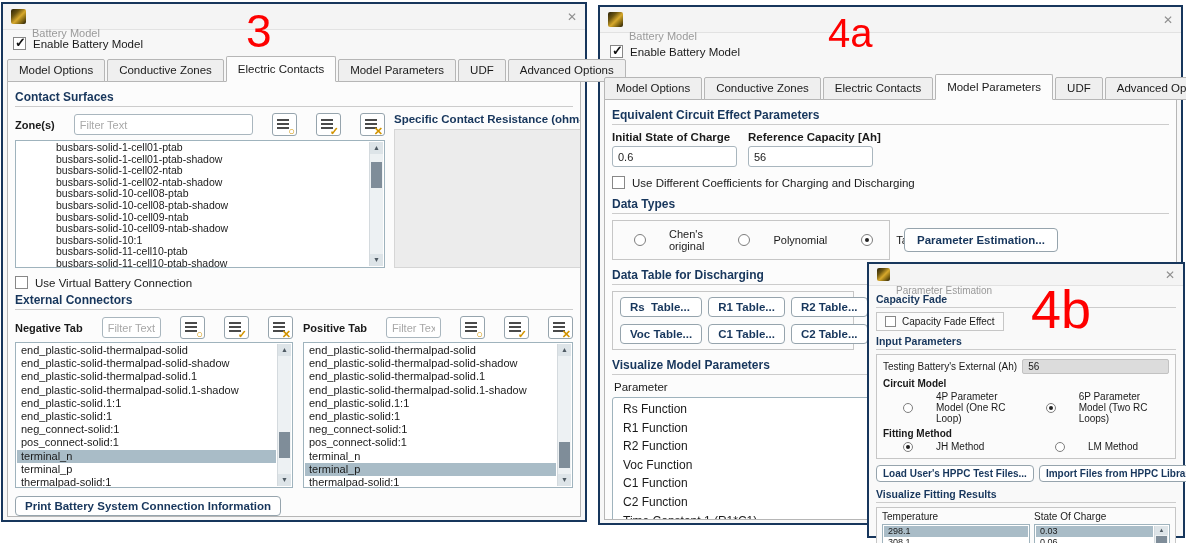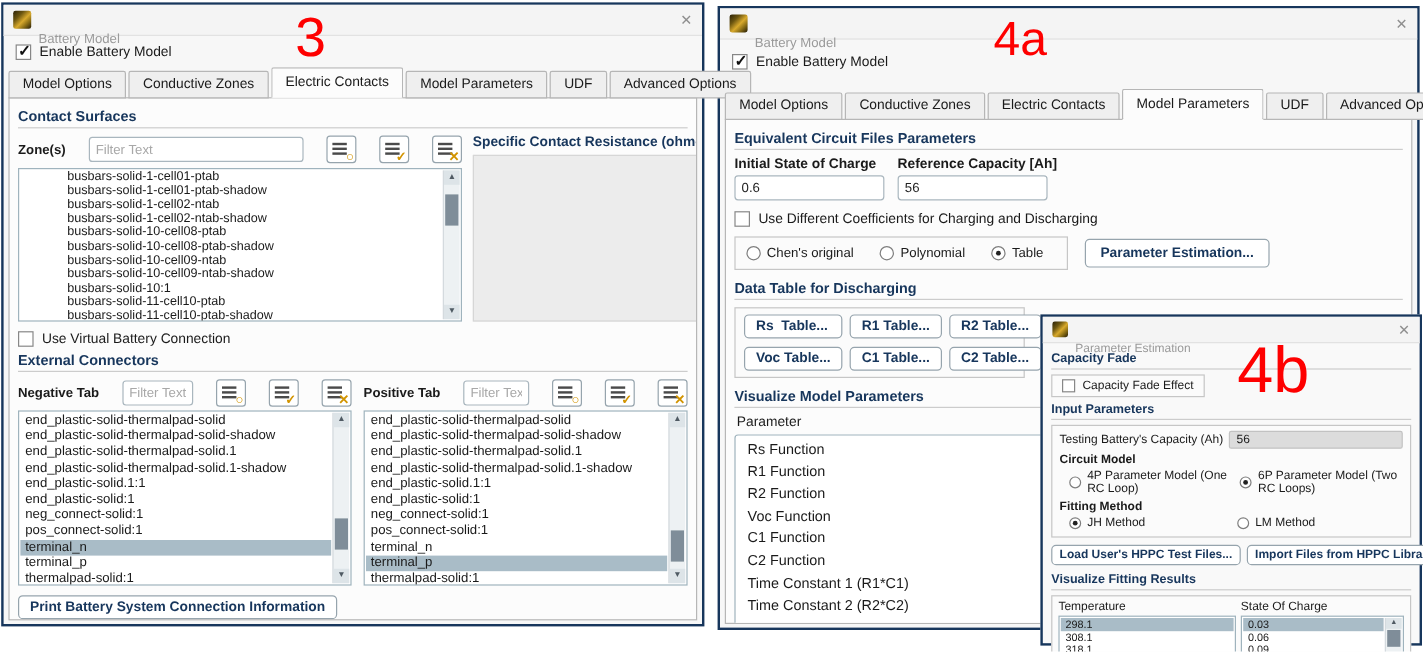--- a/index.html
+++ b/index.html
@@ -46,21 +46,21 @@
   .sarrow { height:12px; text-align:center; font-size:7px; color:#4f5a63; background:#dde4e8; line-height:12px; }
   .sarrow.down { position:absolute; bottom:0; width:100%; }
   .sthumb { position:absolute; left:1px; right:1px; height:26px; background:#7f8d99; }
 
   .btn { display:inline-block; background:#fff; border:1px solid #96a4ad; border-radius:4px; padding:3px 9px;
          font-size:11.5px; font-weight:bold; color:#17365c; white-space:pre; font-family:"Liberation Sans", sans-serif; }
   .gbox { border:1px solid #c6c6c6; background:#fbfbfb; padding:5px 7px; }
 
   .rb { width:12px; height:12px; border:1px solid #7e7e7e; border-radius:50%; background:#fff; position:relative; display:inline-block; flex:0 0 auto; }
   .rb.sel::after { content:""; position:absolute; left:3px; top:3px; width:4px; height:4px; background:#222; border-radius:50%; }
-  .radio-item { display:inline-flex; align-items:center; gap:5px; }
+  .radio-item { display:inline-flex; align-items:center; gap:23px;margin-left:12px; }
 
   .red-label { position:absolute; color:#fe0000; font-weight:400; z-index:5; line-height:1; }
 
   .gray-field { background:#dcdcdc; border:1px solid #c2c2c2; border-radius:2px; height:15px; line-height:14px; padding:0 5px; flex:1; font-size:10px; }
 
   
   #win3 .checkrow { margin:7px 10px 6px 10px; }
   .cs-row { display:flex; }
   .filter-row { display:flex; align-items:center; gap:19px; }
   .res-panel { flex:1; background:#ececec; border:1px solid #d6d6d6; margin-top:4px; }
@@ -243,33 +243,34 @@
   </div>
   <div class="tabs">
     <div class="tab">Model Options</div>
     <div class="tab">Conductive Zones</div>
     <div class="tab">Electric Contacts</div>
     <div class="tab active">Model Parameters</div>
     <div class="tab">UDF</div>
     <div class="tab" style="margin-right:0;">Advanced Options</div>
   </div>
   <div class="pane" style="height:421px;">
-    <div class="heading">Equivalent Circuit Files Parameters</div>
+    <div class="heading">Equivalent Circuit Effect Parameters</div>
     <div class="lbl-row">
       <span class="flabel" style="width:136px; font-size:11.5px;">Initial State of Charge</span>
       <span class="flabel" style="font-size:11.5px;">Reference Capacity [Ah]</span>
     </div>
     <div class="inp-row">
       <input class="tinput" style="width: 125px;" value="0.6">
       <input class="tinput" style="width: 125px;" value="56">
     </div>
     <div class="checkrow" style="margin:2px 0 8px 0;">
       <span class="cb"></span>
       <span class="cb-label">Use Different Coefficients for Charging and Discharging</span>
     </div>
+    <div class="heading">Data Types</div>
     <div style="display:flex; align-items:center; margin-bottom:8px;">
       <div class="gbox" style="display:flex; gap:22px; width:278px; padding:7px 9px;">
         <span class="radio-item">
             <span class="rb"></span>
             <span>Chen's original</span>
           </span>
         <span class="radio-item">
             <span class="rb"></span>
             <span>Polynomial</span>
           </span>
@@ -315,21 +316,21 @@
   </div>
   <div style="padding:3px 7px 0 7px;">
     <div class="heading">Capacity Fade</div>
     <div class="gbox" style="display:inline-flex; align-items:center; gap:6px; padding:3px 8px;">
       <span class="cb"></span>
       <span>Capacity Fade Effect</span>
     </div>
     <div class="heading">Input Parameters</div>
     <div class="gbox" style="padding:4px 6px;">
       <div style="display:flex; align-items:center; gap:5px;">
-        <span>Testing Battery's Capacity (Ah)</span>
+        <span>Testing Battery's External (Ah)</span>
         <span class="gray-field">56</span>
       </div>
       <div class="mini-bold">Circuit Model</div>
       <div style="display:flex; gap:10px; margin:1px 0 2px 8px;">
         <span class="radio-item">
             <span class="rb"></span>
             <span>4P Parameter Model (One RC Loop)</span>
           </span>
         <span class="radio-item">
             <span class="rb sel"></span>

